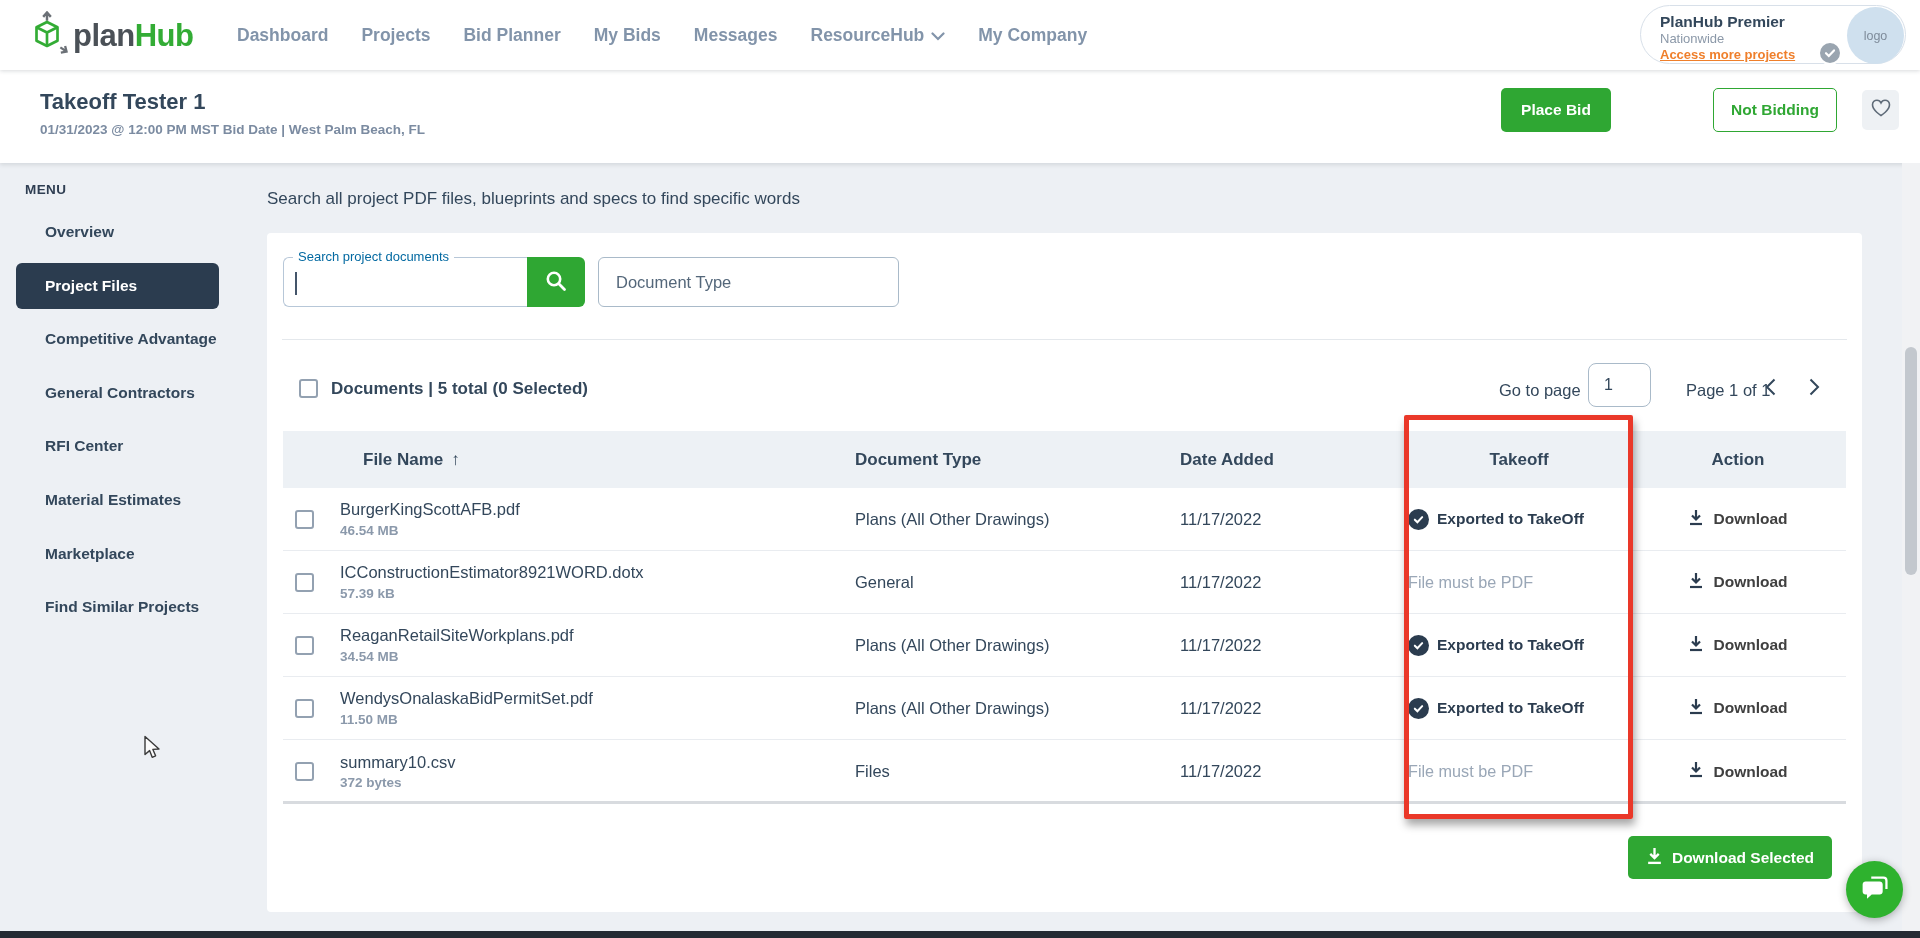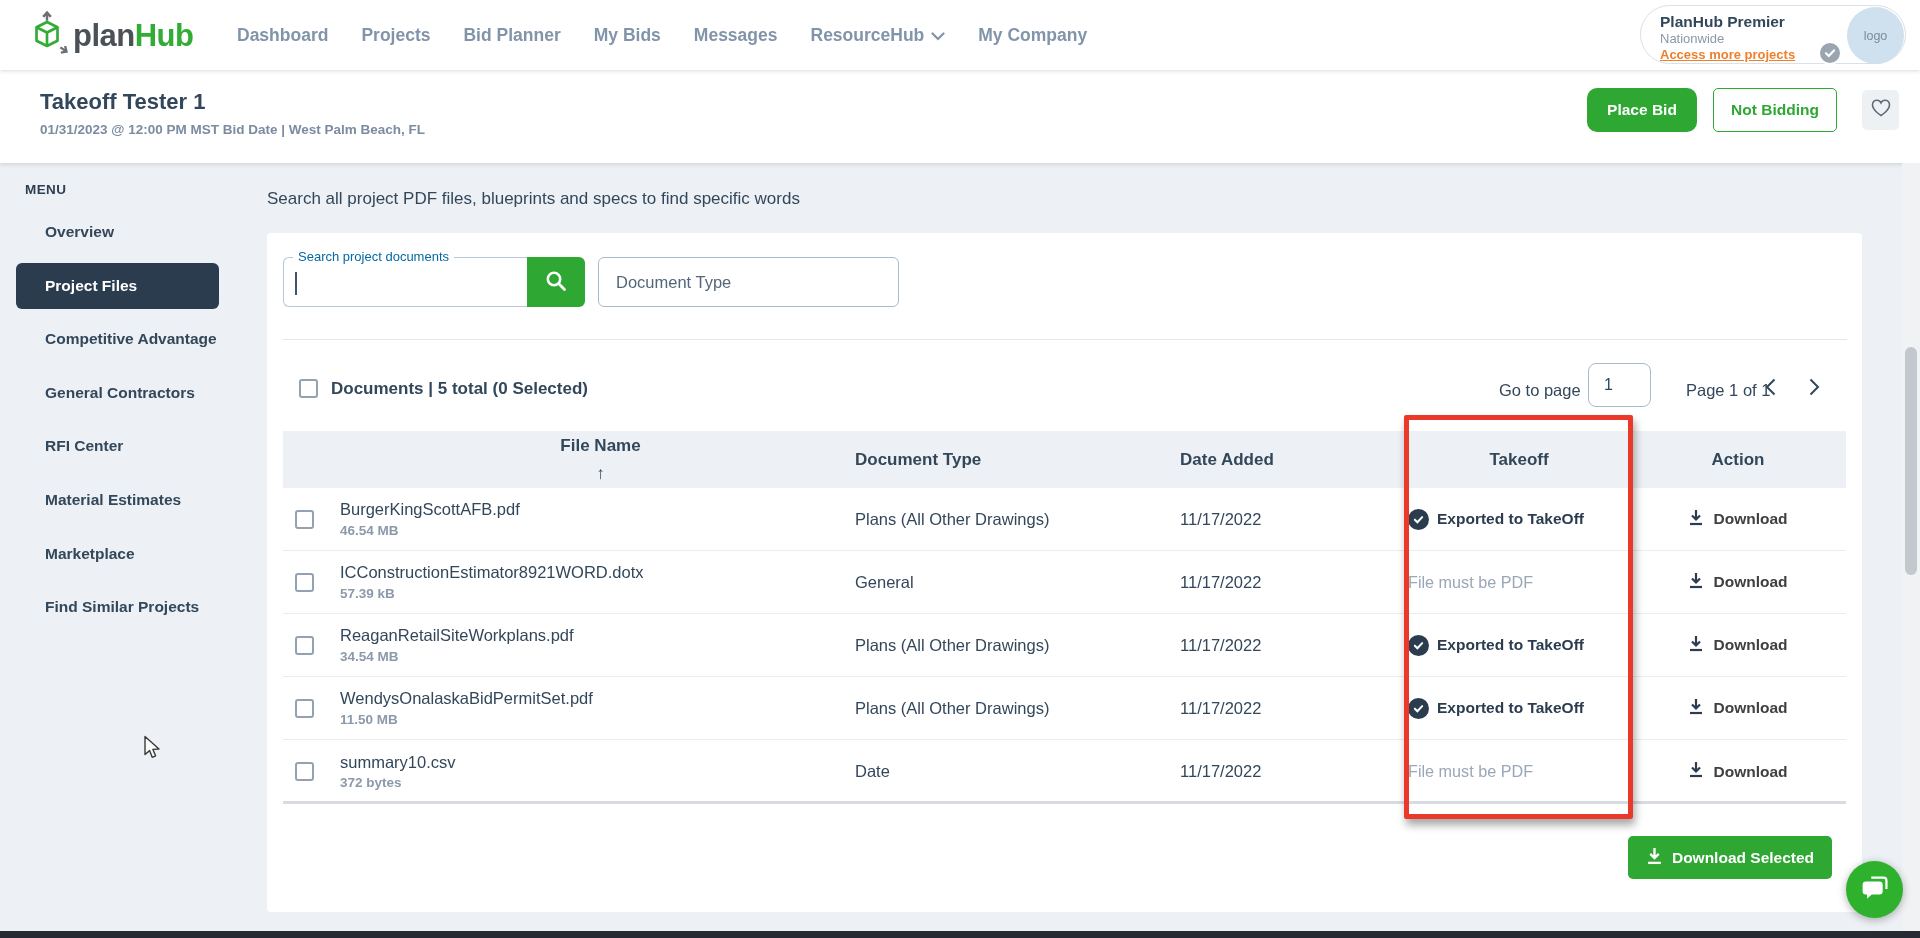--- a/index.html
+++ b/index.html
@@ -31,21 +31,21 @@
   .premier-badge { position:absolute; right:63px; top:35px; width:24px; height:24px; border-radius:50%;
                    background:#9aa5b0; border:2px solid #fff; color:#fff; display:flex; align-items:center;
                    justify-content:center; font-size:12px; font-weight:700; }
 
   
   .proj-header { position:absolute; left:0; top:70px; width:1920px; height:93px; background:#fff;
                  box-shadow:0 2px 4px rgba(40,50,60,.12); z-index:20; }
   .ph-title { position:absolute; left:40px; top:19px; font-size:22px; font-weight:700; color:#33475b; }
   .ph-meta  { position:absolute; left:40px; top:52px; font-size:13.5px; font-weight:700; color:#7b8ba1; }
   .btn { display:flex; align-items:center; justify-content:center; border-radius:5px; font-weight:700; cursor:pointer; }
-  .btn-place { position:absolute; left:1587px; top:18px; width:110px; height:44px; background:#2fa733; color:#fff; font-size:15.5px;border-radius:10px; }
+  .btn-place { position:absolute; left:1501px; top:18px; width:110px; height:44px; background:#2fa733; color:#fff; font-size:15.5px; }
   .btn-notbid { position:absolute; left:1713px; top:18px; width:124px; height:44px; background:#fff;
                 border:1.5px solid #2fa733; color:#2fa733; font-size:15.5px; }
   .btn-heart { position:absolute; left:1862px; top:20px; width:37px; height:40px; background:#eef1f4; border-radius:5px;
                display:flex; align-items:center; justify-content:center; cursor:pointer; }
 
   
   .sidebar { position:absolute; left:0; top:163px; width:265px; height:768px; }
   .menu-label { position:absolute; left:25px; top:19px; font-size:13.5px; font-weight:700; color:#2f3e52; letter-spacing:.4px; }
   .side-item { position:absolute; left:45px; font-size:15.5px; font-weight:700; color:#33475b; cursor:pointer; white-space:nowrap; }
   .side-active { position:absolute; left:16px; top:100px; width:203px; height:46px; background:#2b3c4f; border-radius:6px;
@@ -76,21 +76,21 @@
   .page-input { position:absolute; left:1321px; top:130px; width:63px; height:44px; border:1px solid #a9bac9; border-radius:8px;
                 font-size:16px; color:#33475b; padding-left:15px; outline:none; font-family:inherit; }
   .page-status { position:absolute; left:1419px; top:148px; font-size:16.5px; color:#33475b; }
   .pg-btn { position:absolute; top:143px; width:26px; height:26px; display:flex; align-items:center; justify-content:center; cursor:pointer; }
   .pg-prev { left:1490px; } .pg-next { left:1534px; }
 
   
   .table { position:absolute; left:16px; top:198px; width:1563px; }
   .grid-row { display:grid; grid-template-columns:57px 498px 322px 248px 222px 216px; align-items:center; }
   .thead { height:57px; background:#edf1f5; font-size:17px; font-weight:700; color:#33475b; }
-  .th-file { padding-left:23px; display:flex; align-items:center; gap:8px;flex-direction:column; }
+  .th-file { padding-left:23px; display:flex; align-items:center; gap:8px; }
   .th-doc  { padding-left:17px; }
   .th-date { padding-left:20px; }
   .th-center { text-align:center; }
   .trow { height:63px; border-bottom:1px solid #e9ecf0; background:#fff; }
   .trow:last-child { border-bottom:none; }
   .cell-check { padding-left:12px; }
   .fname { font-size:16.5px; color:#33475b; line-height:1.2; cursor:pointer; }
   .fsize { font-size:13.5px; font-weight:700; color:#8b99ab; margin-top:3px; }
   .cell-doc { padding-left:17px; font-size:16.5px; }
   .cell-date { padding-left:20px; font-size:16.5px; }
@@ -349,21 +349,21 @@
       </div>
 
       <div class="grid-row trow">
         <div class="cell-check">
             <div class="checkbox"></div>
           </div>
         <div>
             <div class="fname">summary10.csv</div>
              <div class="fsize">372 bytes</div>
           </div>
-        <div class="cell-doc">Date</div>
+        <div class="cell-doc">Files</div>
         <div class="cell-date">11/17/2022</div>
         <div class="cell-take muted">
 
           <span>File must be PDF</span>
         </div>
         <div class="cell-action">
           <span><svg width="16" height="17" viewBox="0 0 16 17">
                 <path d="M8 1 V10 M4 6.5 L8 10.5 L12 6.5" fill="none" stroke="#2b3c4f" stroke-width="2.2"></path>
                 <line x1="2" y1="15" x2="14" y2="15" stroke="#2b3c4f" stroke-width="2.2"></line>
               </svg></span>

